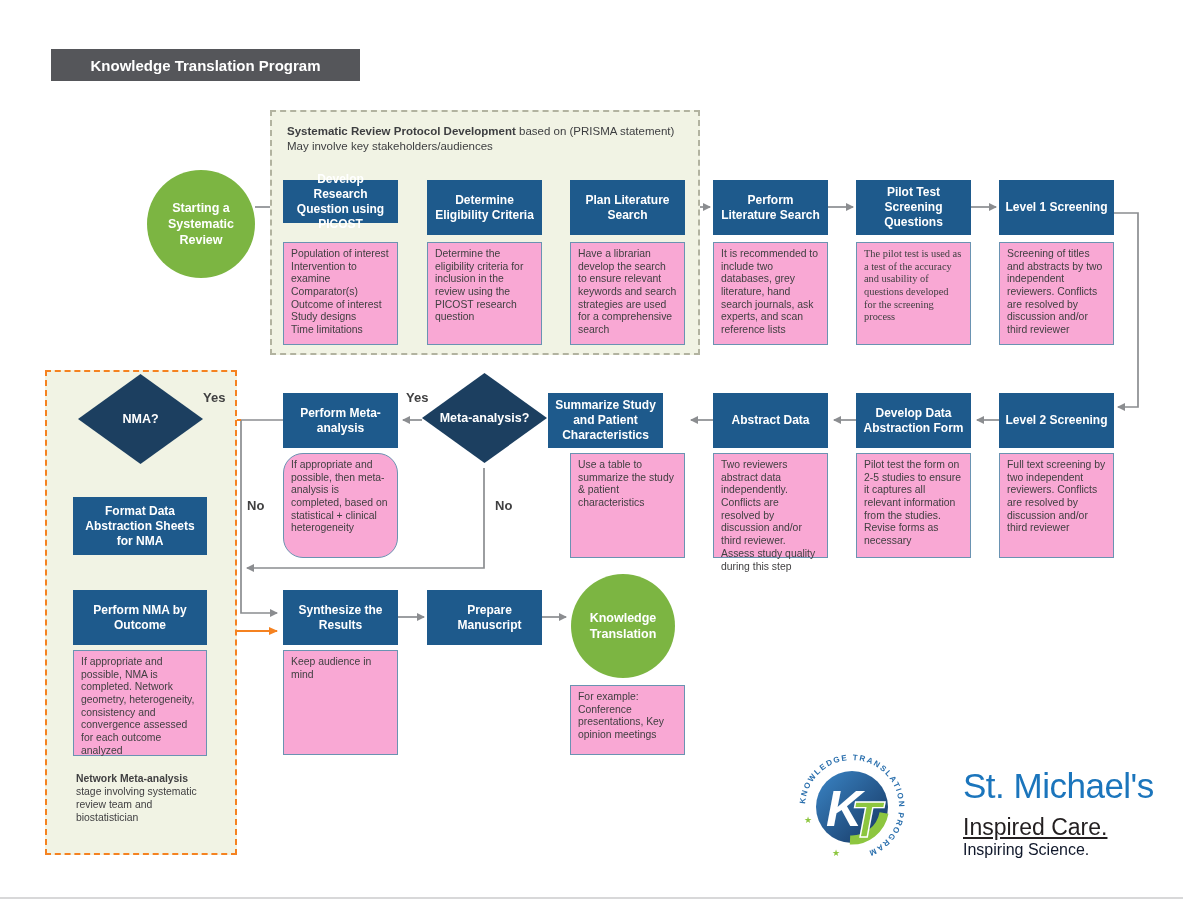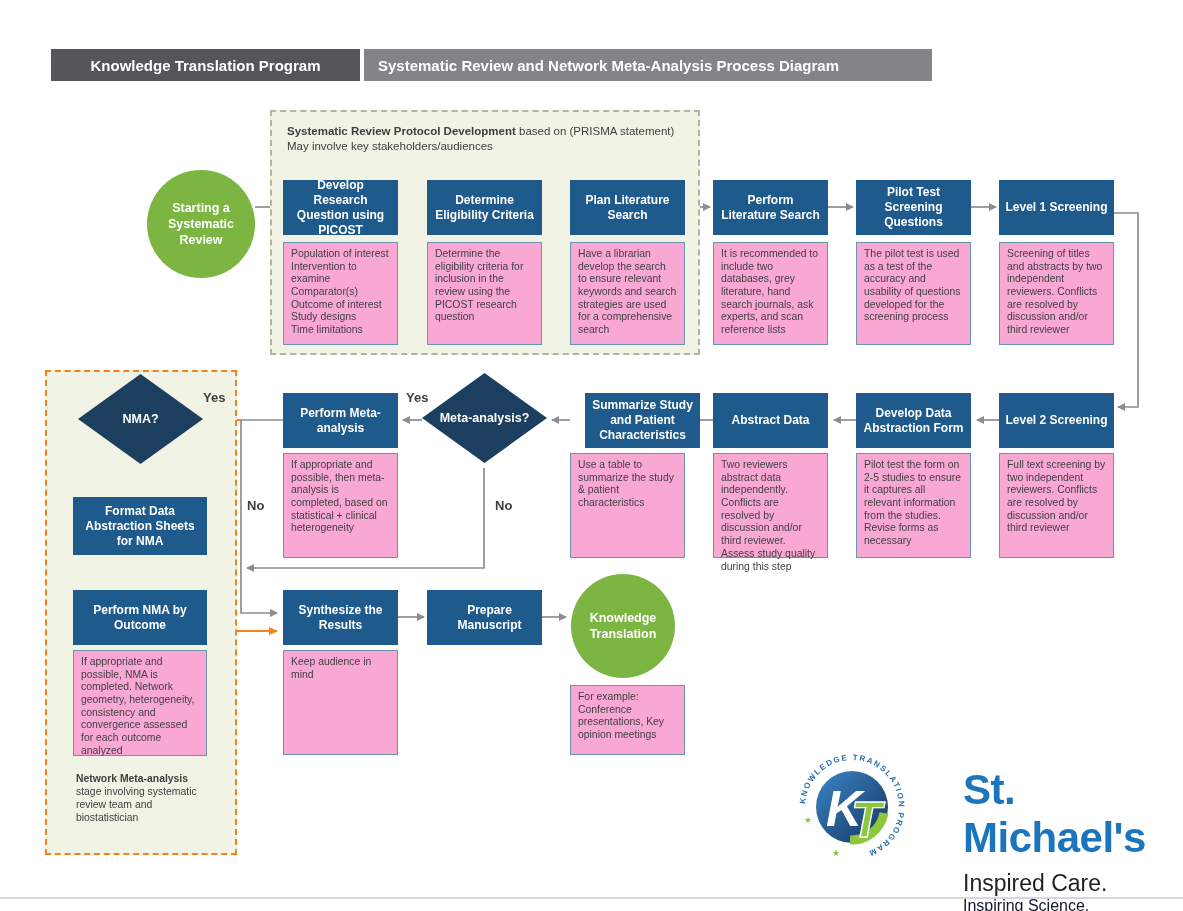--- a/index.html
+++ b/index.html
@@ -39,35 +39,32 @@
   .nma-note .b{font-weight:bold;}
 
   
   #wires{position:absolute;left:0;top:0;z-index:1;pointer-events:none;}
   .zone,.gcircle,.node,.desc,.diamond{z-index:2;} .node,.desc,.diamond,.gcircle{z-index:2;}
   .branch-label,.nma-note,.zone-note{z-index:3;}
 
   
   #kt-logo{position:absolute;left:796px;top:751px;z-index:2;}
   .stm{position:absolute;left:963px;top:766px;z-index:2;}
-  .stm-name{color:#1b75bc;font-weight:bold;font-size:42px;letter-spacing:-0.5px;}
-  .stm-tag{color:#231f20;font-size:23px;line-height:1.08;margin-top:9px;}
+  .stm-name{color:#1b75bc;font-weight:normal;font-size:35px;letter-spacing:-0.5px;}
+  .stm-tag{color:#231f20;font-size:23px;line-height:1.08;margin-top:9px;text-decoration:underline;}
   .stm-tag2{color:#0f172a;font-size:16px;line-height:1.08;margin-top:1px;}
   .bottom-rule{position:absolute;left:0;top:897px;width:1183px;height:2px;background:#d8d8d9;}
 </style>
 </head>
 <body>
 
 <div id="canvas">
 
   <div class="hdr hdr-left">
     <span>Knowledge Translation Program</span>
-  </div>
-  <div class="hdr hdr-right">
-    <span>Systematic Review and Network Meta-Analysis Process Diagram</span>
   </div>
 
   <div class="zone zone-protocol"></div>
   <div class="zone zone-nma"></div>
   <div class="zone-note">
     <span class="b">Systematic Review Protocol Development</span><span> based on (PRISMA statement) May involve key stakeholders/audiences</span>
   </div>
 
   <svg id="wires" width="1183" height="911">
     <defs>
@@ -102,21 +99,21 @@
       <path d="M140 464 L140 491" marker-end="url(#ao)"></path>
       <path d="M140 555 L140 583" marker-end="url(#ao)"></path>
       <path d="M207 631 L277 631" marker-end="url(#ao)"></path>
     </g>
   </svg>
 
   <div class="gcircle" style="left:147px;top:170px;width:108px;height:108px;">
     <span>Starting a Systematic Review</span>
   </div>
 
-  <div class="node" style="left:283px;top:180px;width:115px;height:55px;">
+  <div class="node" style="left:283px;top:180px;width:115px;height:43px;">
       <span>Develop Research Question using PICOST</span>
     </div>
   <div class="desc" style="left:283px;top:242px;width:115px;height:103px;">Population of interest
 Intervention to examine
 Comparator(s)
 Outcome of interest
 Study designs
 Time limitations</div>
   <div class="node" style="left:427px;top:180px;width:115px;height:55px;">
       <span>Determine Eligibility Criteria</span>
@@ -126,50 +123,50 @@
       <span>Plan Literature Search</span>
     </div>
   <div class="desc" style="left:570px;top:242px;width:115px;height:103px;">Have a librarian develop the search to ensure relevant keywords and search strategies are used for a comprehensive search</div>
   <div class="node" style="left:713px;top:180px;width:115px;height:55px;">
       <span>Perform Literature Search</span>
     </div>
   <div class="desc" style="left:713px;top:242px;width:115px;height:103px;">It is recommended to include two databases, grey literature, hand search journals, ask experts, and scan reference lists</div>
   <div class="node" style="left:856px;top:180px;width:115px;height:55px;">
       <span>Pilot Test Screening Questions</span>
     </div>
-  <div class="desc" style="left:856px;top:242px;width:115px;height:103px;">The pilot test is used as a test of the accuracy and usability of questions developed for the screening process</div>
+  <div class="desc" style="left:856px;top:242px;width:115px;height:103px;font-family:Liberation Serif, serif;">The pilot test is used as a test of the accuracy and usability of questions developed for the screening process</div>
   <div class="node" style="left:999px;top:180px;width:115px;height:55px;">
       <span>Level 1 Screening</span>
     </div>
   <div class="desc" style="left:999px;top:242px;width:115px;height:103px;">Screening of titles and abstracts by two independent reviewers. Conflicts are resolved by discussion and/or third reviewer</div>
 
   <div class="node" style="left:999px;top:393px;width:115px;height:55px;">
       <span>Level 2 Screening</span>
     </div>
   <div class="desc" style="left:999px;top:453px;width:115px;height:105px;">Full text screening by two independent reviewers. Conflicts are resolved by discussion and/or third reviewer</div>
   <div class="node" style="left:856px;top:393px;width:115px;height:55px;">
       <span>Develop Data Abstraction Form</span>
     </div>
   <div class="desc" style="left:856px;top:453px;width:115px;height:105px;">Pilot test the form on 2-5 studies to ensure it captures all relevant information from the studies. Revise forms as necessary</div>
   <div class="node" style="left:713px;top:393px;width:115px;height:55px;">
       <span>Abstract Data</span>
     </div>
   <div class="desc" style="left:713px;top:453px;width:115px;height:105px;">Two reviewers abstract data independently. Conflicts are resolved by discussion and/or third reviewer. Assess study quality during this step</div>
-  <div class="node" style="left:585px;top:393px;width:115px;height:55px;">
+  <div class="node" style="left:548px;top:393px;width:115px;height:55px;">
       <span>Summarize Study and Patient Characteristics</span>
     </div>
   <div class="desc" style="left:570px;top:453px;width:115px;height:105px;">Use a table to summarize the study &amp; patient characteristics</div>
 
   <div class="diamond" style="left:422px;top:373px;width:125px;height:90px;">
       <span>Meta-analysis?</span>
     </div>
   <div class="node" style="left:283px;top:393px;width:115px;height:55px;">
       <span>Perform Meta-analysis</span>
     </div>
-  <div class="desc" style="left:283px;top:453px;width:115px;height:105px;">If appropriate and possible, then meta-analysis is completed, based on statistical + clinical heterogeneity</div>
+  <div class="desc" style="left:283px;top:453px;width:115px;height:105px;border-radius:20px;">If appropriate and possible, then meta-analysis is completed, based on statistical + clinical heterogeneity</div>
 
   <div class="branch-label" style="left:406px;top:390px;">Yes</div>
   <div class="branch-label" style="left:495px;top:498px;">No</div>
   <div class="branch-label" style="left:203px;top:390px;">Yes</div>
   <div class="branch-label" style="left:247px;top:498px;">No</div>
 
   <div class="diamond" style="left:78px;top:374px;width:125px;height:90px;">
       <span>NMA?</span>
     </div>
   <div class="node" style="left:73px;top:590px;width:134px;height:55px;">

